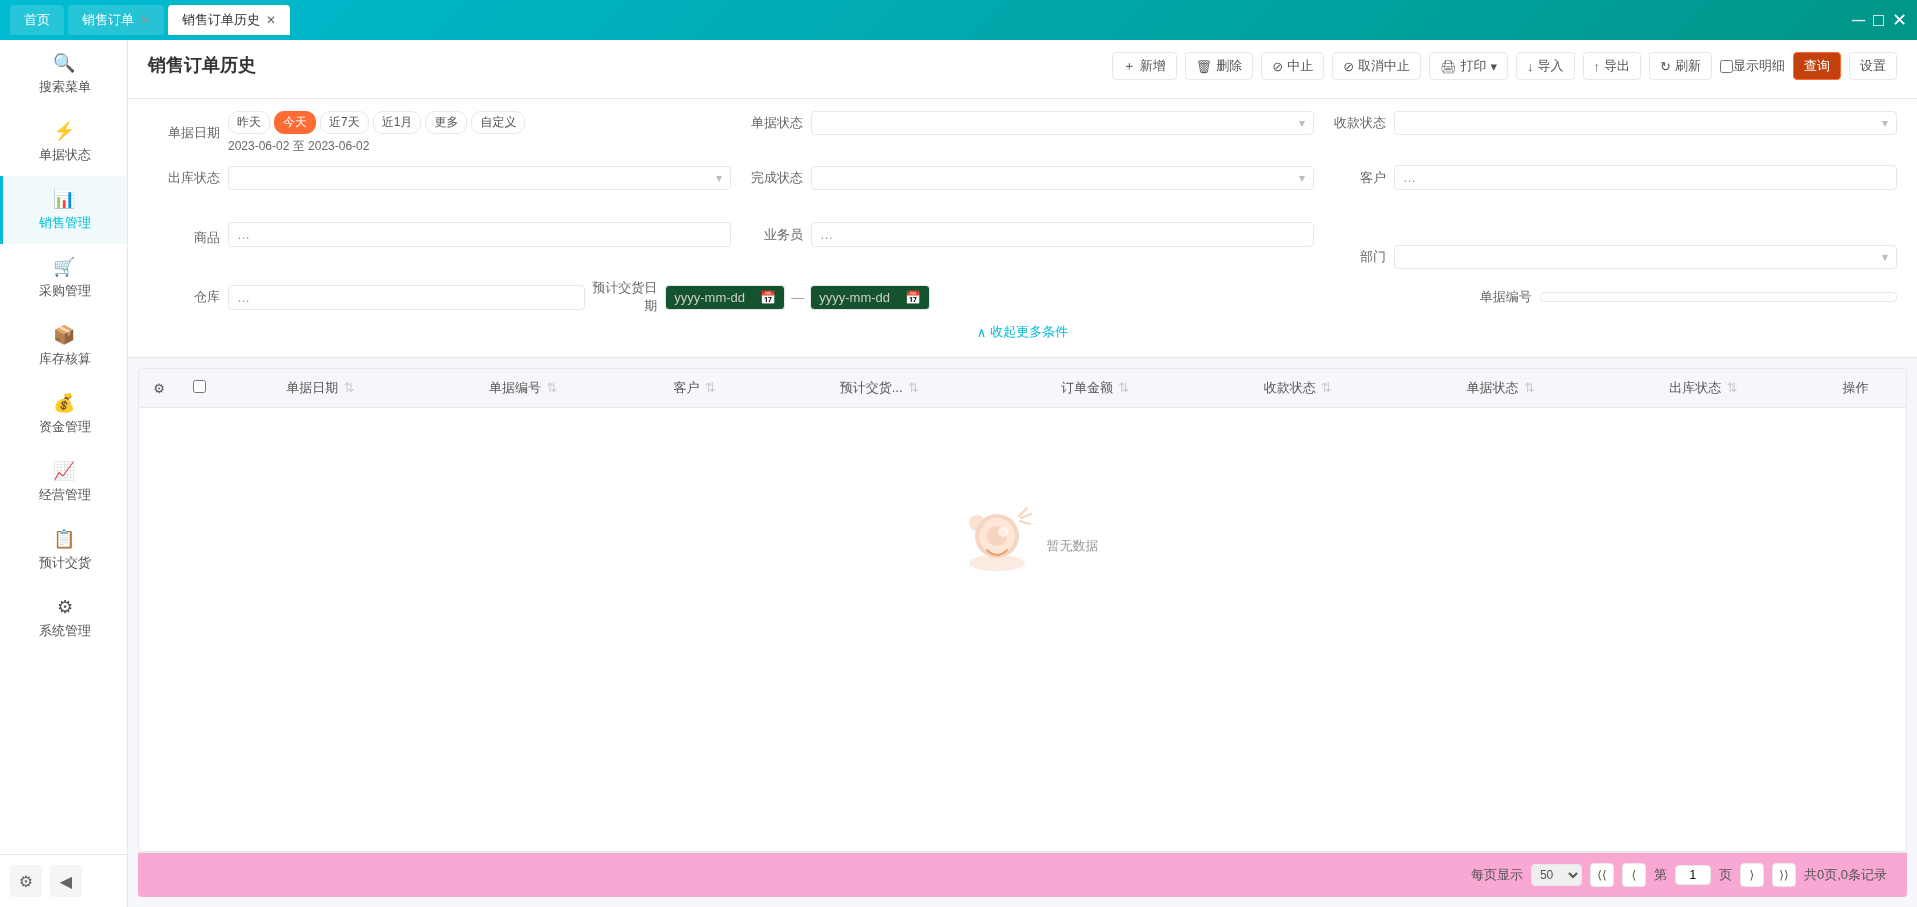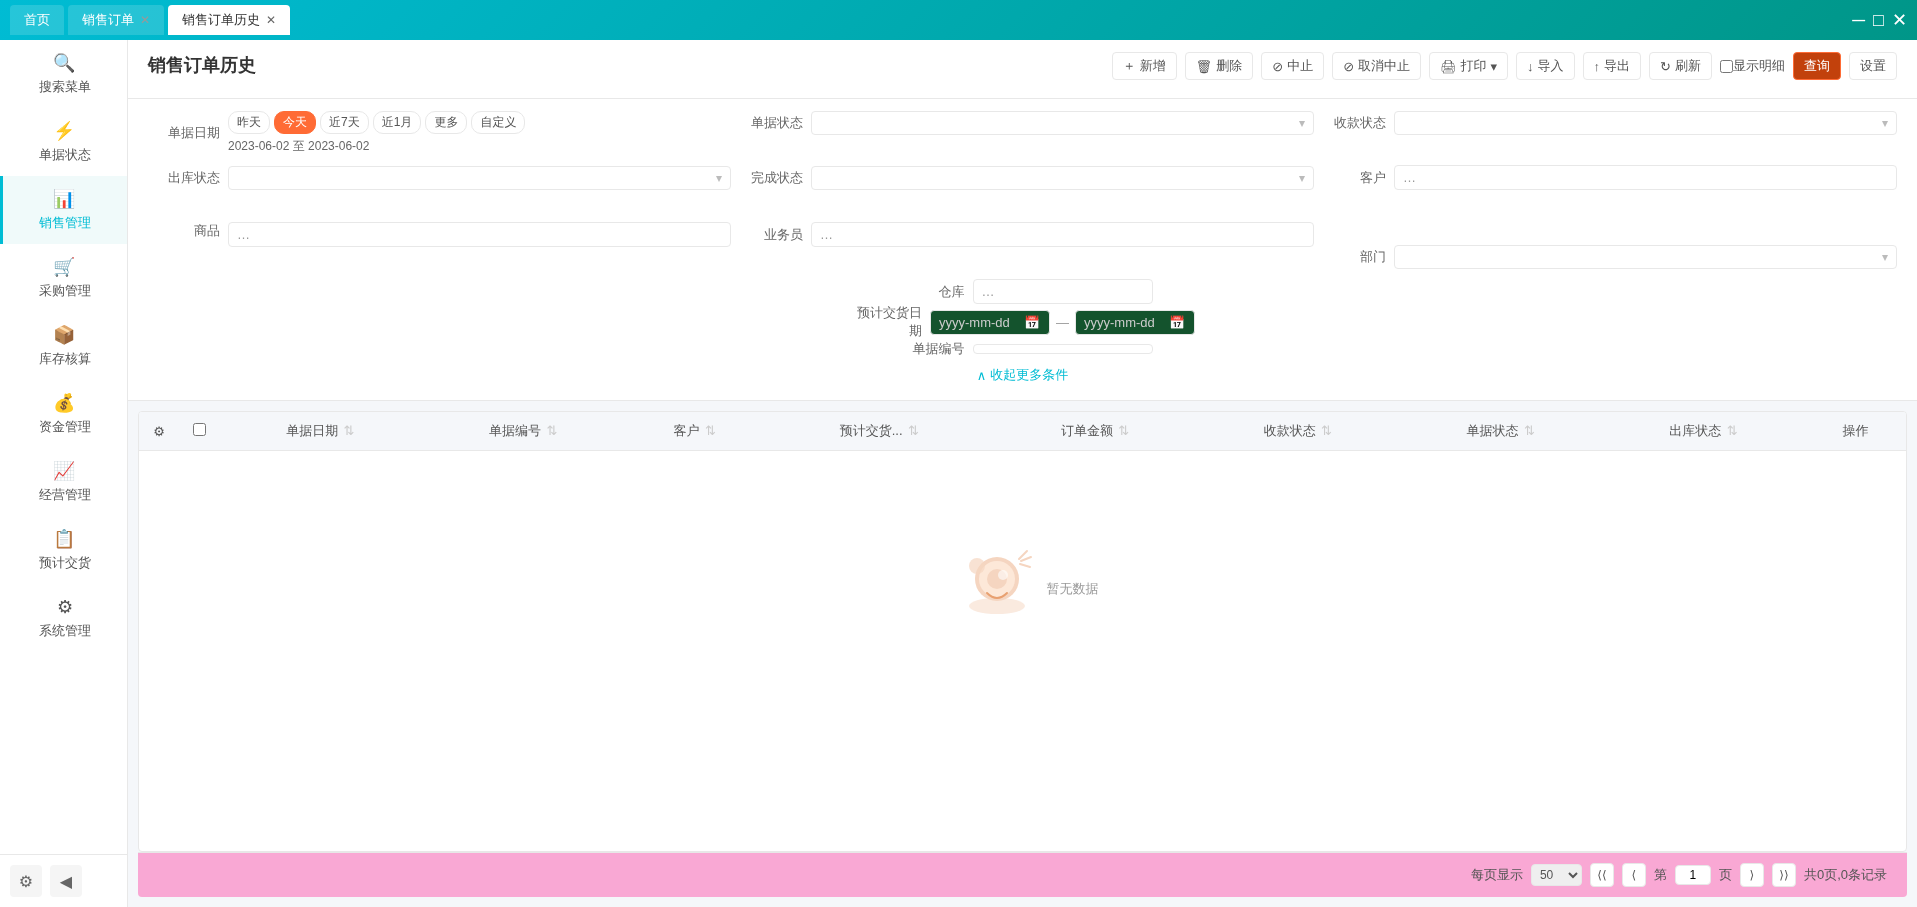--- a/index.html
+++ b/index.html
@@ -480,42 +480,42 @@
         </div>
         <div style="display:flex; align-items:center; flex:1;">
           <div class="filter-label">客户</div>
           <div class="input-field" style="flex:1;">
             <span>…</span>
           </div>
         </div>
       </div>
 
       <div style="display:flex; align-items:center; margin-bottom:10px;">
-        <div style="display:flex; align-items:flex-start; flex:1;">
+        <div style="display:flex; align-items:flex-end; flex:1;">
           <div class="filter-label">商品</div>
           <div class="input-field" style="flex:1;">
             <span>…</span>
           </div>
         </div>
         <div style="display:flex; align-items:center; flex:1;">
           <div class="filter-label">业务员</div>
           <div class="input-field" style="flex:1;">
             <span>…</span>
           </div>
         </div>
         <div style="display:flex; align-items:center; flex:1;margin-top:45px;">
           <div class="filter-label">部门</div>
           <div class="select-field" style="flex:1;">
             <span></span>
             <span class="arrow">▾</span>
           </div>
         </div>
       </div>
 
-      <div style="display:flex; align-items:center; margin-bottom:4px;flex-direction:column;">
+      <div style="display:flex; align-items:center; margin-bottom:4px;">
         <div style="display:flex; align-items:center; flex:1;">
           <div class="filter-label">仓库</div>
           <div class="input-field" style="flex:1;">
             <span>…</span>
           </div>
         </div>
         <div style="display:flex; align-items:center; flex:2;">
           <div class="filter-label">预计交货日期</div>
           <div class="date-input">
             <span style="color:#ccc;">yyyy-mm-dd</span>

